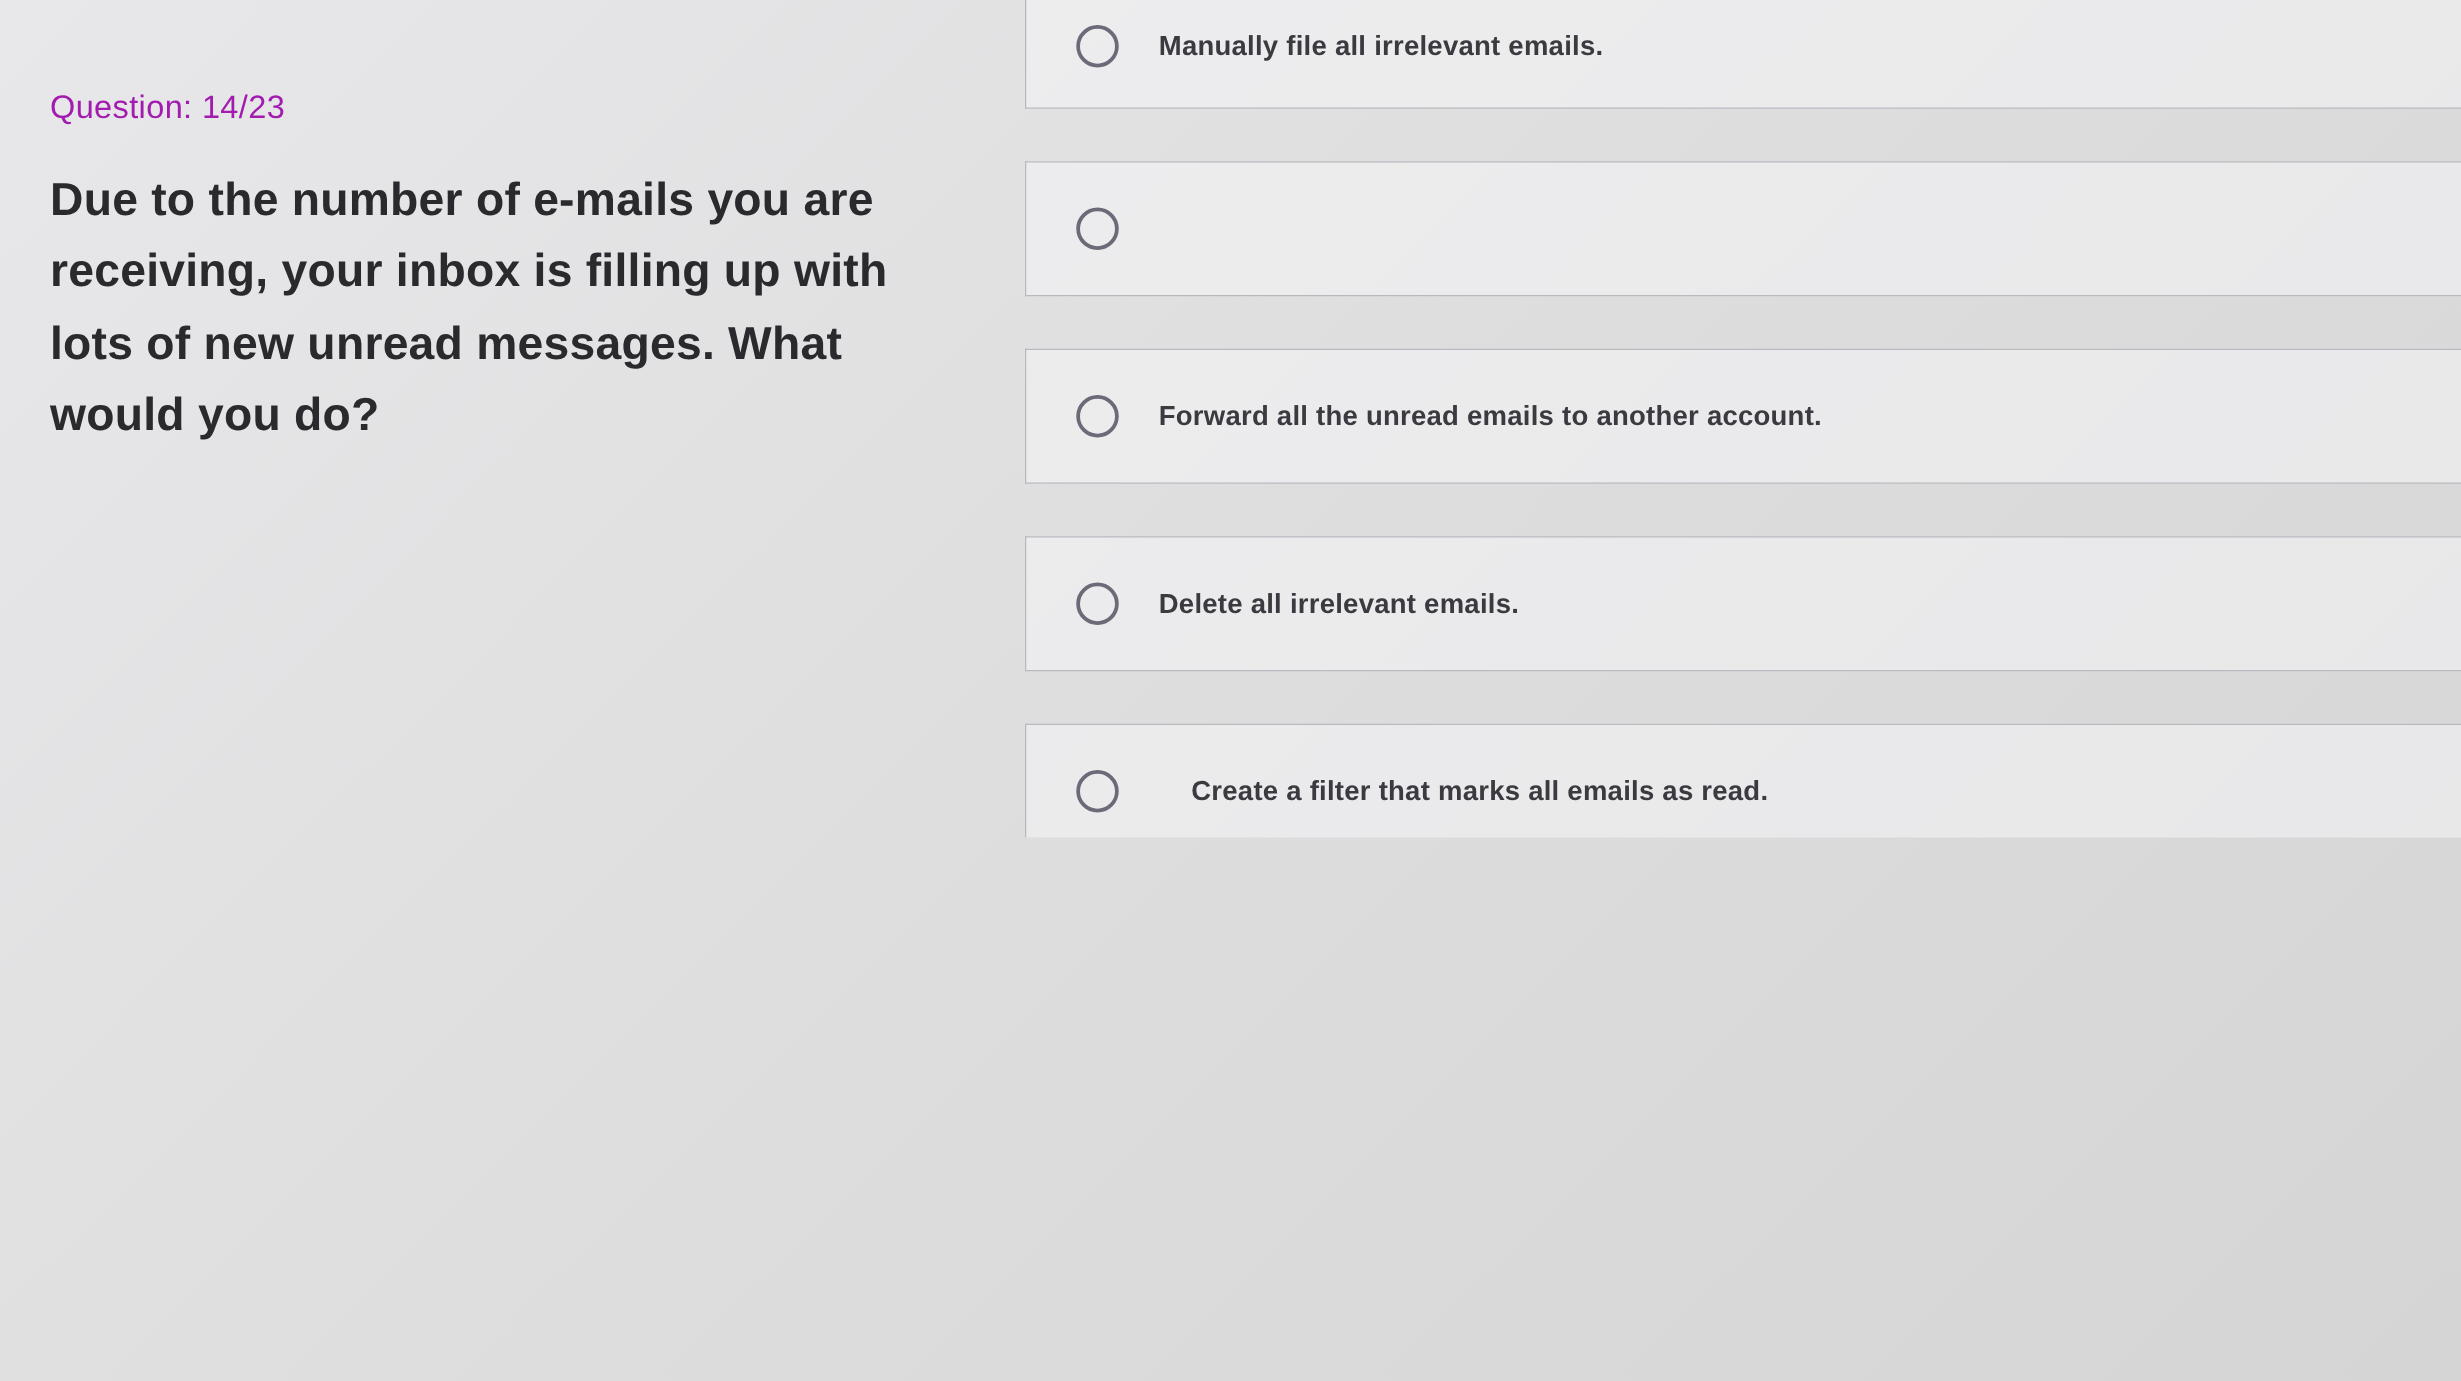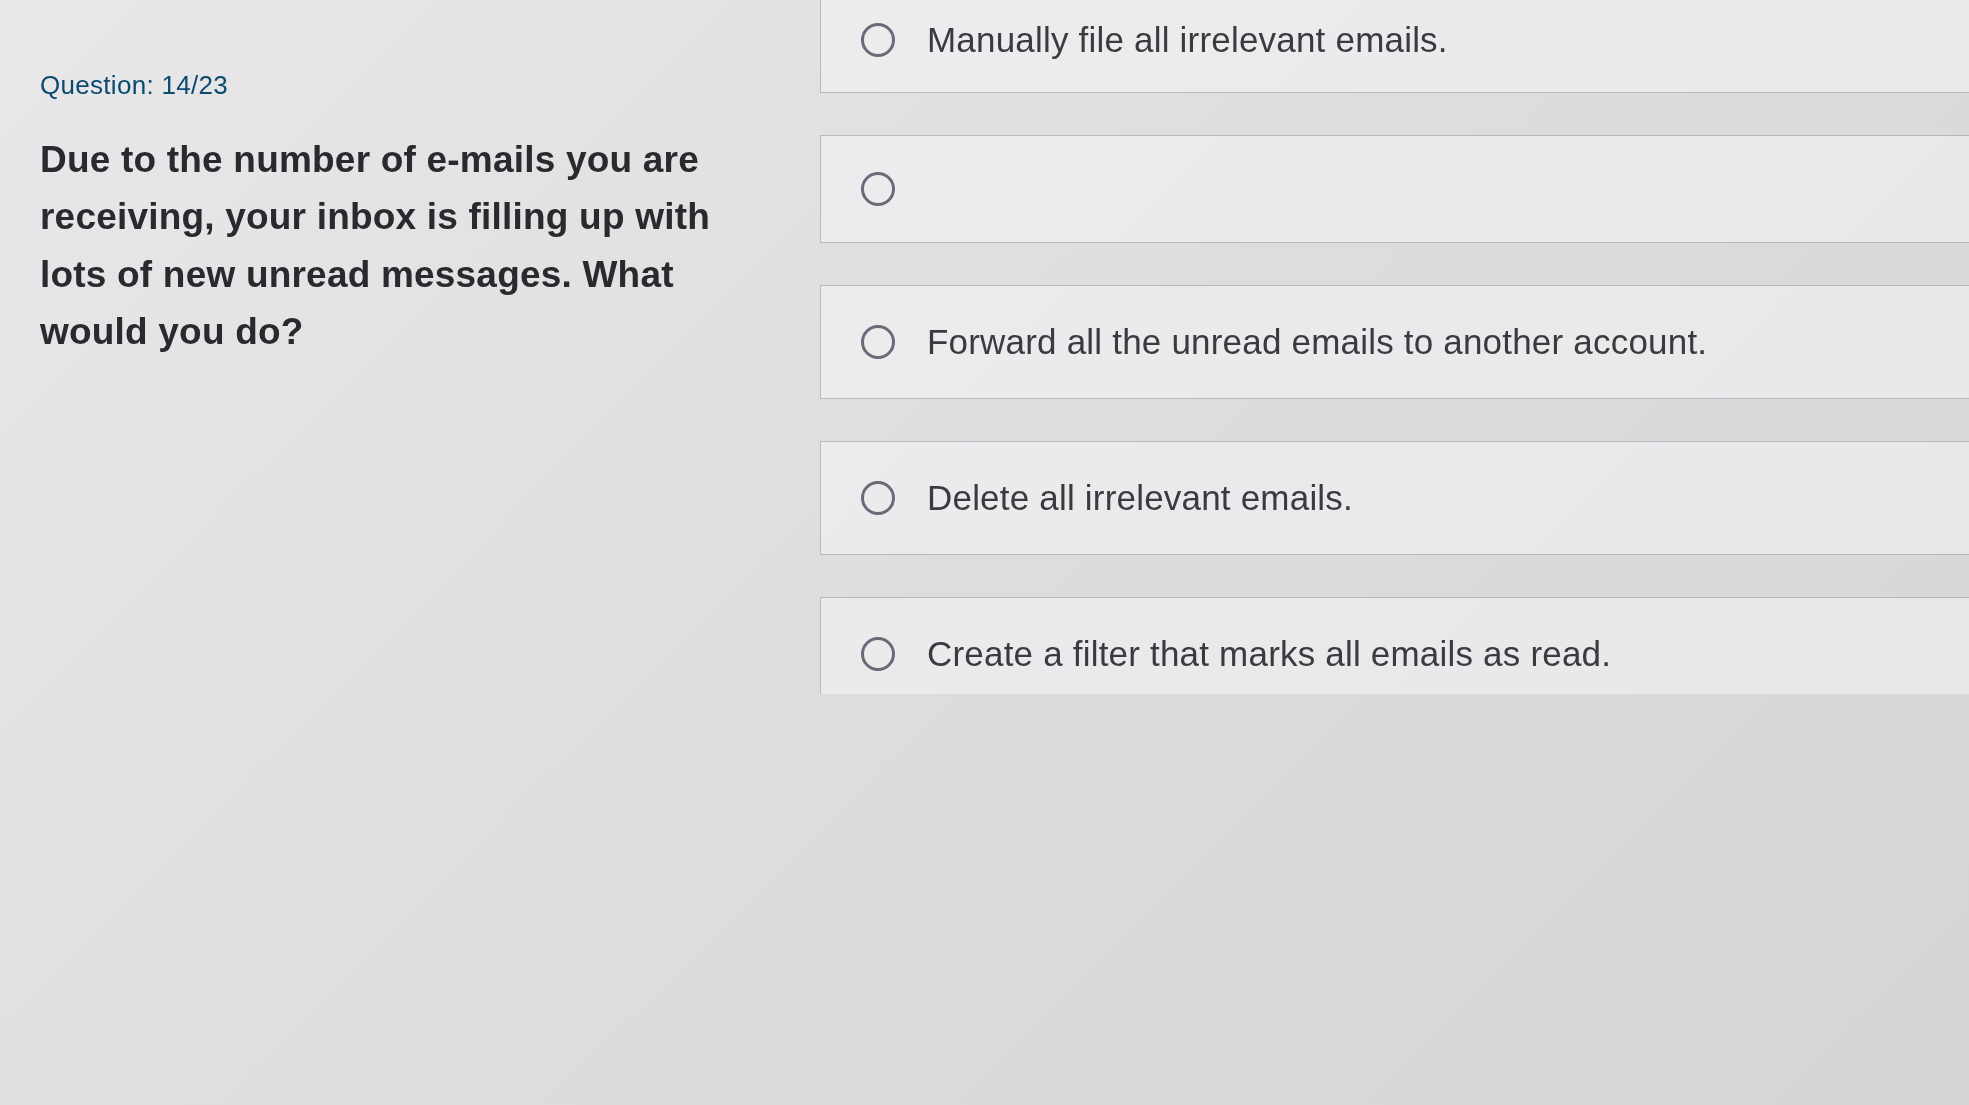--- a/index.html
+++ b/index.html
@@ -13,21 +13,21 @@
     width: 1969px;
     height: 1105px;
     display: flex;
     overflow: hidden;
   }
   .left-panel {
     width: 820px;
     padding: 70px 40px 40px 40px;
   }
   .question-counter {
-    color: #0c4a6e;
+    color: #a21caf;
     font-size: 26px;
     font-weight: 500;
     margin-bottom: 30px;
     letter-spacing: 0.3px;
   }
   .question-text {
     color: #2a2a2e;
     font-size: 37px;
     font-weight: 700;
     line-height: 1.55;
@@ -51,34 +51,35 @@
   }
   .option-card:first-child {
     padding-top: 20px;
     padding-bottom: 32px;
     border-top: none;
   }
   .option-card:last-child {
     margin-bottom: 0;
     padding-bottom: 20px;
     border-bottom: none;
+    gap: 26px;
   }
   .radio-circle {
     width: 34px;
     height: 34px;
     border: 3px solid #6a6a78;
     border-radius: 50%;
     flex-shrink: 0;
     margin-right: 32px;
     background: transparent;
   }
   .option-label {
     color: #3a3a40;
-    font-size: 35px;
-    font-weight: 400;
+    font-size: 22px;
+    font-weight: 700;
     letter-spacing: 0.2px;
   }
 </style>
 </head>
 <body>
 
 <div class="left-panel">
   <div class="question-counter">Question: 14/23</div>
   <div class="question-text">Due to the number of e-mails you are receiving, your inbox is filling up with lots of new unread messages. What would you do?</div>
 </div>

